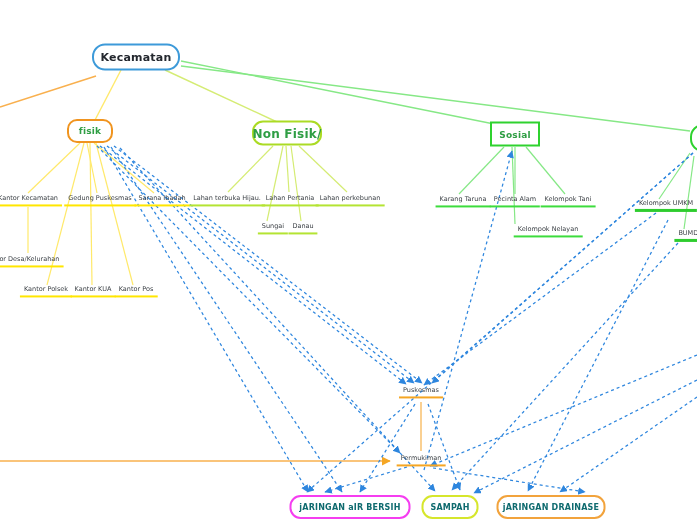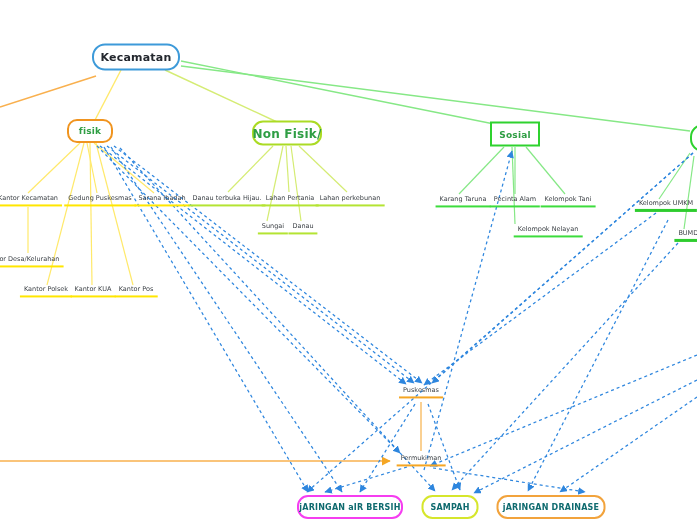--- a/index.html
+++ b/index.html
@@ -84,37 +84,37 @@
       </g>
   </svg>
   <div id="leaf-labels">
       <div class="leaf" style="left: 28px; top: 201px; border-bottom: 2px solid rgb(255, 230, 0);">Kantor Kecamatan</div>
       <div class="leaf" style="left: 100px; top: 201px; border-bottom: 2px solid rgb(255, 230, 0);">Gedung Puskesmas</div>
       <div class="leaf" style="left: 162px; top: 201px; border-bottom: 2px solid rgb(255, 230, 0);">Sarana Ibadah</div>
       <div class="leaf" style="left: 22px; top: 262px; border-bottom: 2px solid rgb(255, 230, 0);">Kantor Desa/Kelurahan</div>
       <div class="leaf" style="left: 46px; top: 292px; border-bottom: 2px solid rgb(255, 230, 0);">Kantor Polsek</div>
       <div class="leaf" style="left: 93px; top: 292px; border-bottom: 2px solid rgb(255, 230, 0);">Kantor KUA</div>
       <div class="leaf" style="left: 136px; top: 292px; border-bottom: 2px solid rgb(255, 230, 0);">Kantor Pos</div>
-      <div class="leaf" style="left: 227px; top: 201px; border-bottom: 2px solid rgb(180, 228, 51);">Danau terbuka Hijau.</div>
+      <div class="leaf" style="left: 227px; top: 201px; border-bottom: 2px solid rgb(180, 228, 51);">Lahan terbuka Hijau.</div>
       <div class="leaf" style="left: 290px; top: 201px; border-bottom: 2px solid rgb(180, 228, 51);">Lahan Pertania</div>
       <div class="leaf" style="left: 350px; top: 201px; border-bottom: 2px solid rgb(180, 228, 51);">Lahan perkebunan</div>
       <div class="leaf" style="left: 273px; top: 229px; border-bottom: 2px solid rgb(180, 228, 51);">Sungai</div>
       <div class="leaf" style="left: 303px; top: 229px; border-bottom: 2px solid rgb(180, 228, 51);">Danau</div>
       <div class="leaf" style="left: 463px; top: 202px; border-bottom: 2px solid rgb(61, 220, 61);">Karang Taruna</div>
       <div class="leaf" style="left: 515px; top: 202px; border-bottom: 2px solid rgb(61, 220, 61);">Pecinta Alam</div>
       <div class="leaf" style="left: 568px; top: 202px; border-bottom: 2px solid rgb(61, 220, 61);">Kelompok Tani</div>
       <div class="leaf" style="left: 516px; top: 232px; border-bottom: 2px solid rgb(61, 220, 61); margin-left: 32px;">Kelompok Nelayan</div>
       <div class="leaf" style="left: 666px; top: 206px; border-bottom: 3px solid rgb(46, 204, 46);">Kelompok UMKM</div>
       <div class="leaf" style="left: 692px; top: 236px; border-bottom: 3px solid rgb(46, 204, 46);">BUMDes</div>
       <div class="leaf" style="left: 421px; top: 393px; border-bottom: 2px solid rgb(245, 166, 35);">Puskesmas</div>
       <div class="leaf" style="left: 421px; top: 461px; border-bottom: 2px solid rgb(245, 166, 35);">Permukiman</div>
     </div>
   <div id="node-boxes">
       <div class="node" style="left: 136px; top: 57px; width: 88px; height: 27px; border: 2px solid rgb(61, 154, 217); border-radius: 13px; color: rgb(35, 39, 46); font-size: 11px;">Kecamatan</div>
       <div class="node" style="left: 90px; top: 131px; width: 46px; height: 24px; border: 2px solid rgb(240, 148, 31); border-radius: 10px; color: rgb(47, 158, 68); font-size: 9px;">fisik</div>
       <div class="node" style="left: 287px; top: 133px; width: 70px; height: 25px; border: 2px solid rgb(171, 219, 36); border-radius: 11px; color: rgb(47, 158, 68); font-size: 12px;">Non Fisik/</div>
       <div class="node" style="left: 515px; top: 134px; width: 50px; height: 25px; border: 2px solid rgb(47, 210, 47); border-radius: 0; color: rgb(47, 158, 68); font-size: 9px;">Sosial</div>
       <div class="node" style="left: 723px; top: 138px; width: 66px; height: 28px; border: 2px solid rgb(47, 210, 47); border-radius: 13px; color: rgb(47, 158, 68); font-size: 9px;"></div>
-      <div class="node" style="left: 350px; top: 507px; width: 106px; height: 24px; border: 2px solid rgb(245, 61, 240); border-radius: 11px; color: rgb(15, 107, 111); font-size: 8px;">jARINGAN aIR BERSIH</div>
+      <div class="node" style="left: 350px; top: 507px; width: 121px; height: 24px; border: 2px solid rgb(245, 61, 240); border-radius: 11px; color: rgb(15, 107, 111); font-size: 8px;">jARINGAN aIR BERSIH</div>
       <div class="node" style="left: 450px; top: 507px; width: 57px; height: 24px; border: 2px solid rgb(214, 230, 44); border-radius: 11px; color: rgb(15, 107, 111); font-size: 8px;">SAMPAH</div>
       <div class="node" style="left: 551px; top: 507px; width: 109px; height: 24px; border: 2px solid rgb(242, 163, 60); border-radius: 11px; color: rgb(15, 107, 111); font-size: 8px; text-align: right;">jARINGAN DRAINASE</div>
     </div>
 </div>
 
 </body></html>

